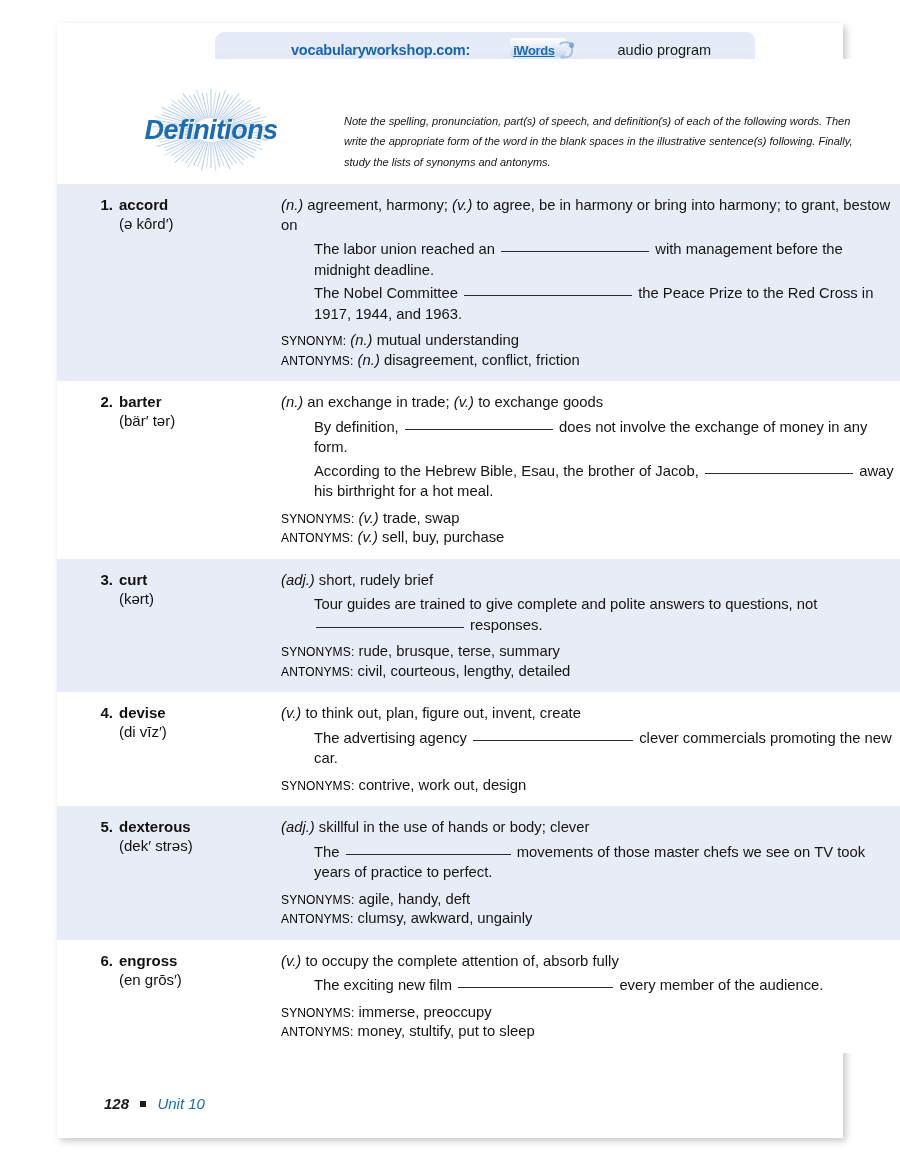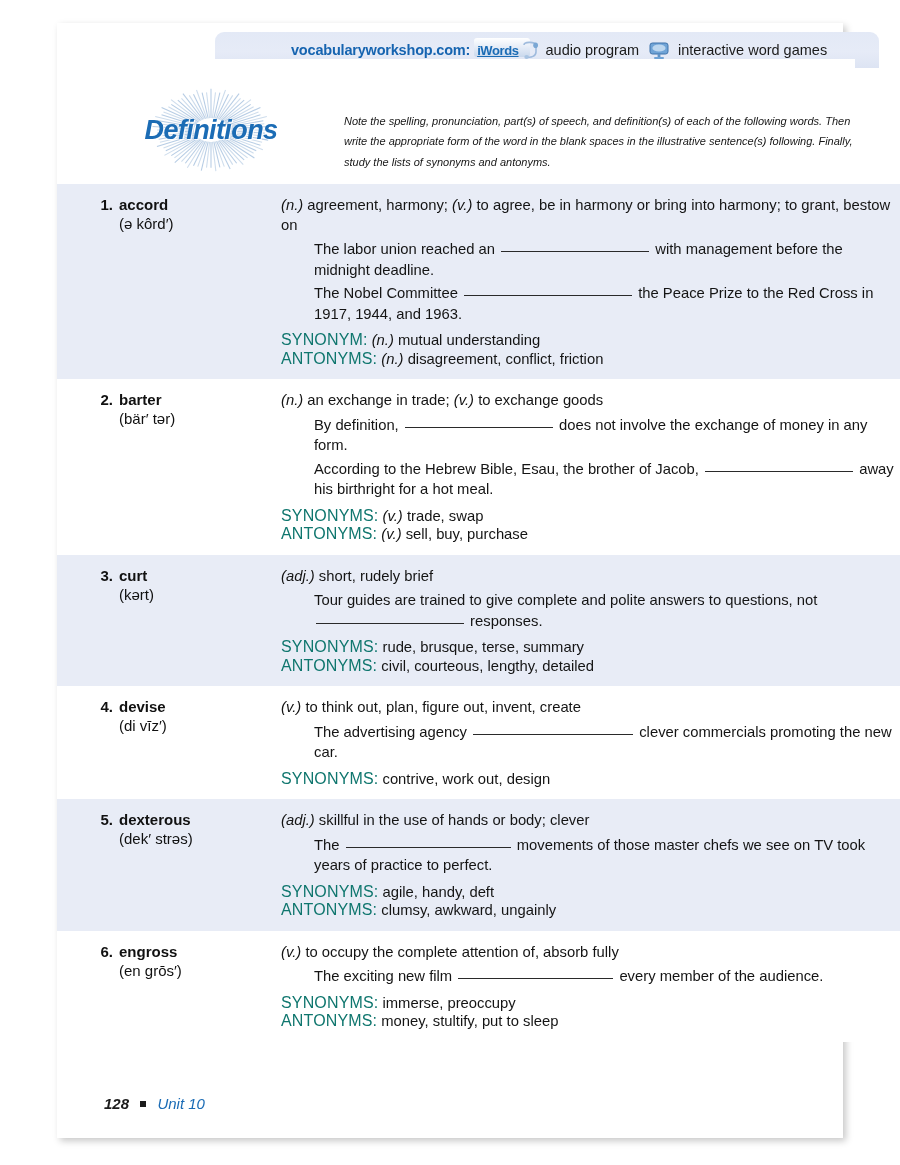--- a/index.html
+++ b/index.html
@@ -23,30 +23,31 @@
     height: 1115px;
     background: #ffffff;
     box-shadow: 3px 3px 7px rgba(0,0,0,0.22);
   }
 
   
   .web-banner {
     position: absolute;
     left: 158px;
     top: 9px;
-    width: 664px;
+    width: 540px;
     height: 36px;
     border-radius: 9px 9px 0 0;
     background: linear-gradient(180deg, #e3e9f6 0%, #e6ebf7 55%, #dde4f3 100%);
     display: flex;
     align-items: center;
     font-size: 14.5px;
     color: #1b1b1b;
     white-space: nowrap;
     overflow: hidden;
+    gap: 36px;
   }
   .web-banner .vw-url {
     margin-left: 76px;
     color: #1664b0;
     font-weight: bold;
     letter-spacing: -0.2px;
   }
   .iwords-badge {
     position: relative;
     margin: 0 3px 0 7px;
@@ -191,23 +192,23 @@
     position: relative;
     top: -2px;
     margin: 0 2px;
   }
   .syn-ant {
     margin-top: 7px;
     line-height: 18.5px;
   }
   .sa-line { white-space: nowrap; }
   .sa-label {
-    font-size: 16px;
+    font-size: 12px;
     letter-spacing: 0.15px;
-    color: #0f766e;
+    color: #000000;
   }
   .sa-body { font-size: 14.8px; }
   .pos { font-style: italic; }
 
   
   .page-footer {
     position: absolute;
     left: 47px;
     bottom: 26px;
     font-size: 15px;

